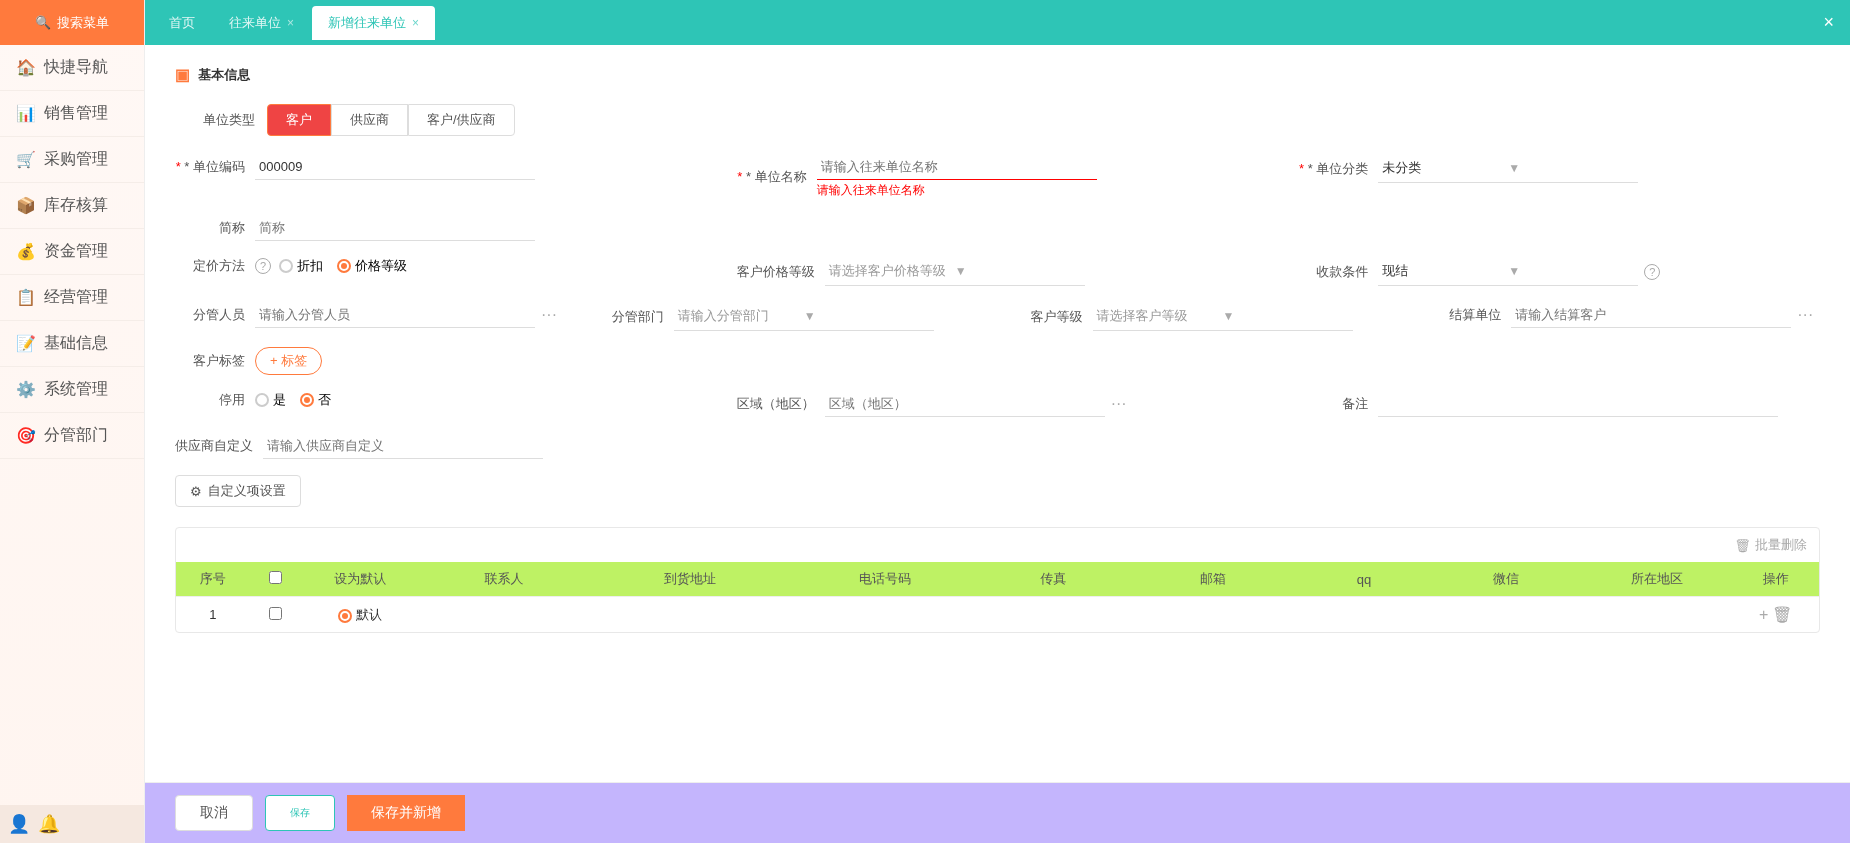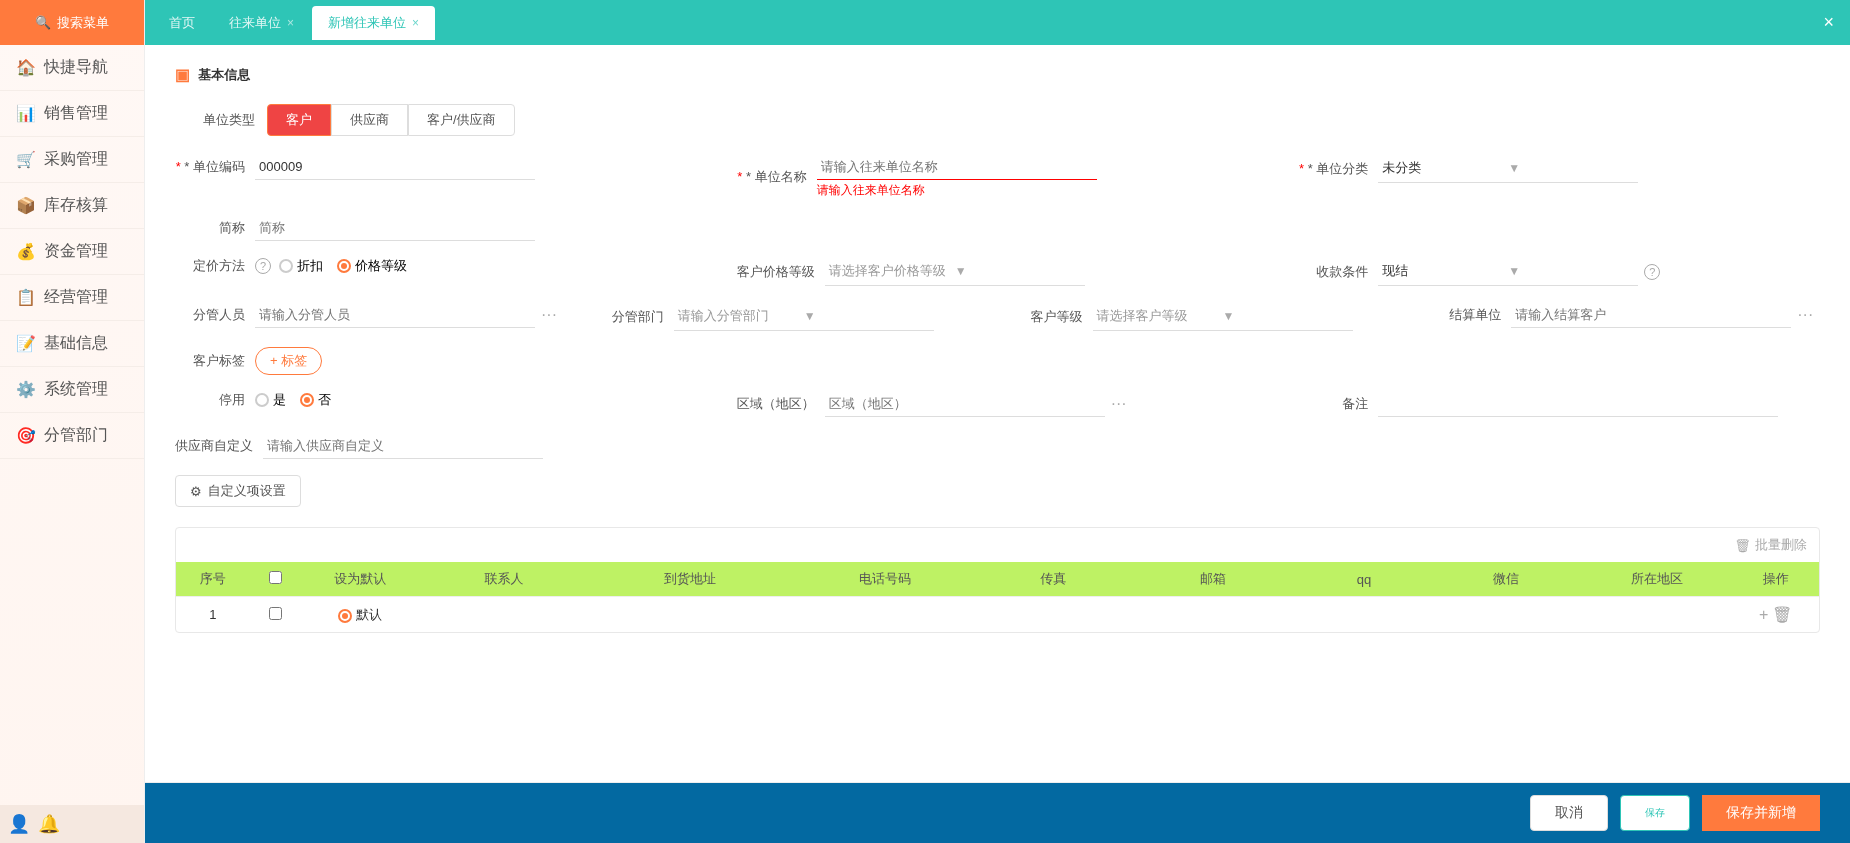--- a/index.html
+++ b/index.html
@@ -143,25 +143,24 @@
     table tr:last-child td { border-bottom: none; }
     .action-btn { background: none; border: none; cursor: pointer; color: #aaa; font-size: 16px; }
 
     
     .customize-btn {
       display: inline-flex; align-items: center; gap: 6px; border: 1px solid #ddd; background: white; padding: 6px 14px; border-radius: 4px; cursor: pointer; color: #555; margin-bottom: 10px;
     }
 
     
     .bottom-bar {
-      background: #0369a1;
+      background: #c4b5fd;
       border-top: 1px solid #eee;
       padding: 12px 30px;
       display: flex;
-      justify-content: flex-end;
       gap: 12px;
     }
     .btn-cancel { padding: 8px 24px; border: 1px solid #ddd; background: white; color: #555; cursor: pointer; border-radius: 4px; font-size: 14px; }
     .btn-save { padding: 8px 24px; border: 1px solid #2ec5b6; background: white; color: #2ec5b6; cursor: pointer; border-radius: 4px; font-size: 10px; }
     .btn-save-new { padding: 8px 24px; border: none; background: #ff7a3d; color: white; cursor: pointer; border-radius: 0; font-size: 14px; }
   </style>
 </head>
 <body>
 
 <div class="sidebar">

